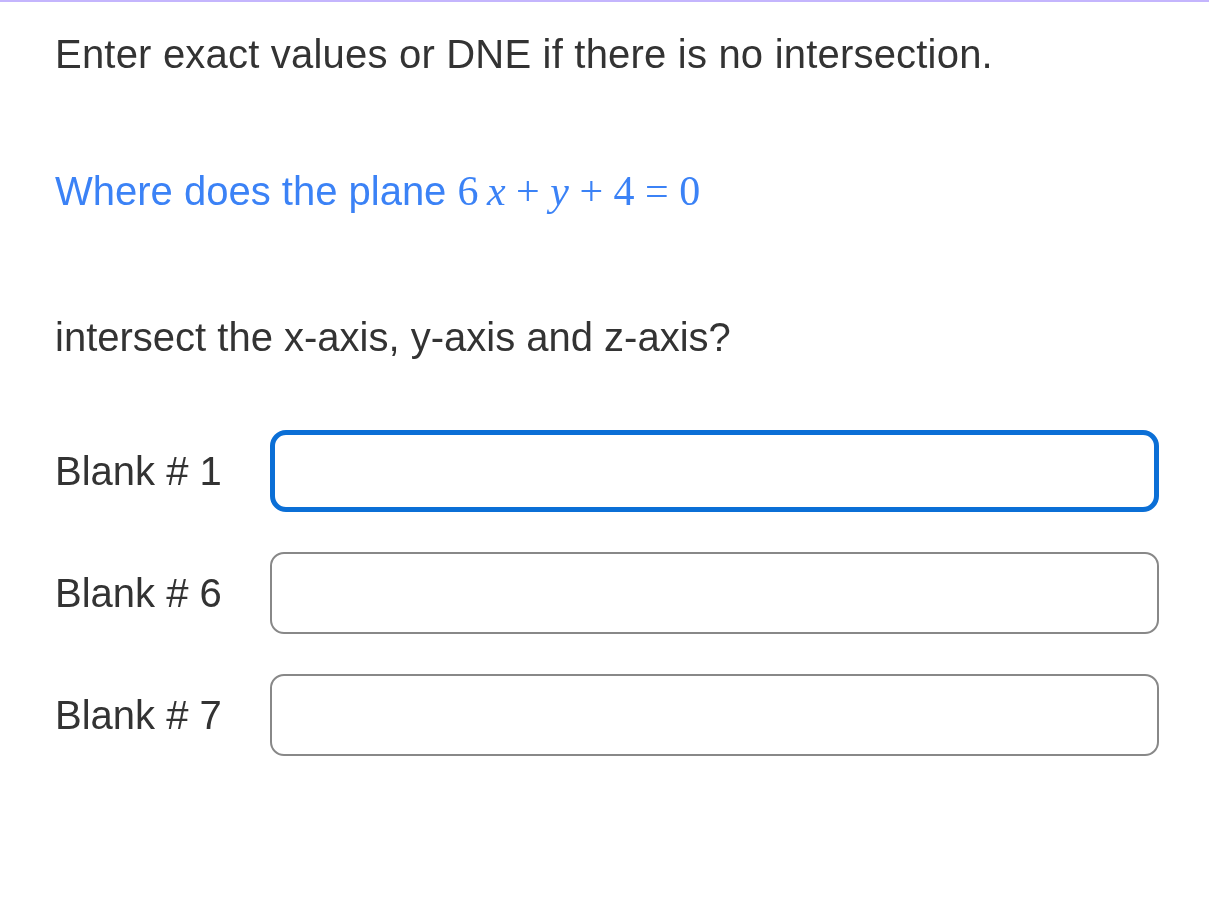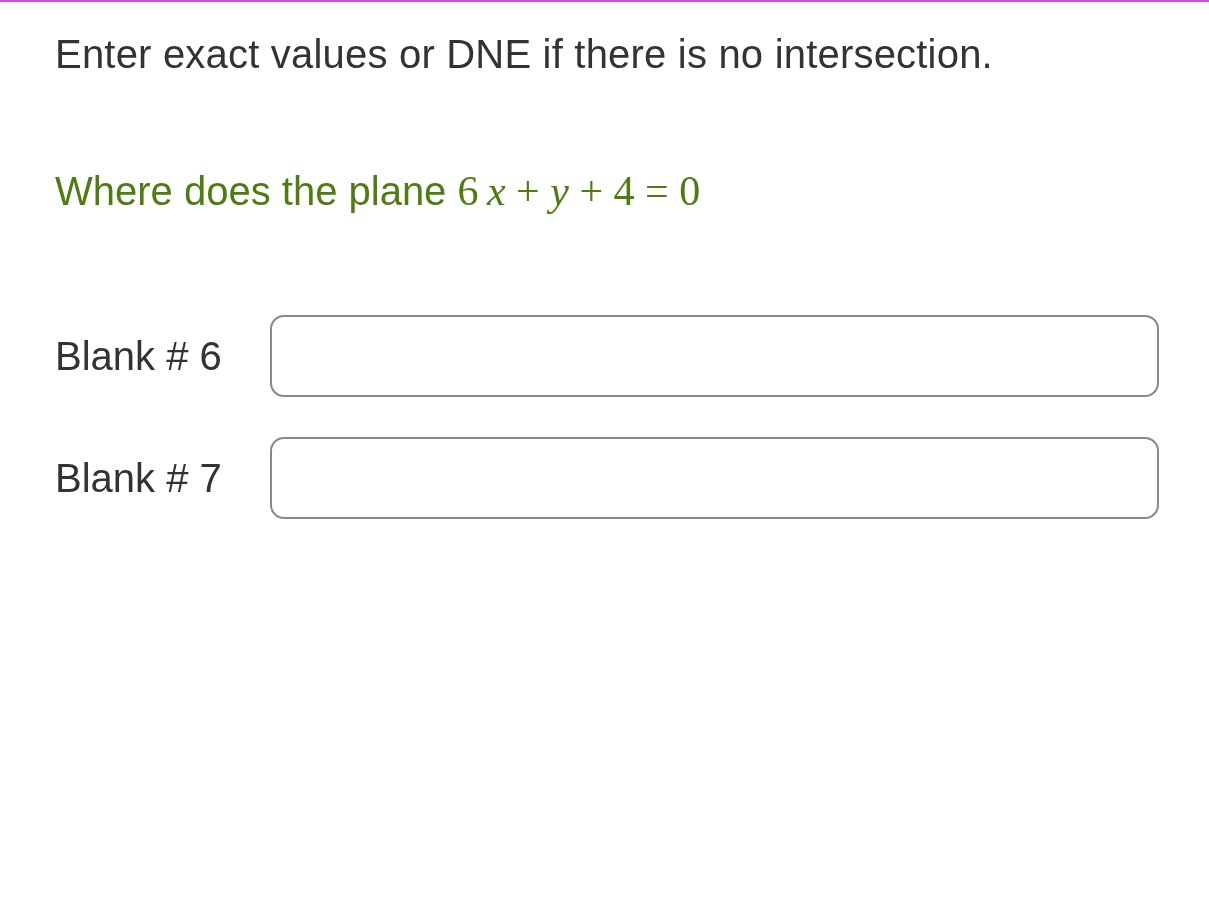--- a/index.html
+++ b/index.html
@@ -8,32 +8,32 @@
       padding: 0;
     }
     body {
       font-family: Arial, Helvetica, sans-serif;
       background: #fff;
       width: 1209px;
       height: 922px;
       padding: 0;
     }
     .container {
-      border-top: 2px solid #d946ef;
+      border-top: 2px solid #c4b5fd;
       padding: 30px 50px 0 55px;
     }
     .instruction {
       font-size: 40px;
       color: #333;
       margin-bottom: 90px;
       letter-spacing: 0.2px;
     }
     .question-line1 {
       font-size: 40px;
-      color: #4d7c0f;
+      color: #3b82f6;
       margin-bottom: 100px;
     }
     .math {
       font-family: 'Times New Roman', Times, serif;
       font-size: 42px;
     }
     .math .var {
       font-style: italic;
     }
     .question-line2 {
@@ -70,21 +70,26 @@
 </head>
 <body>
 
 <div class="container">
   <p class="instruction">Enter exact values or DNE if there is no intersection.</p>
 
   <p class="question-line1">
     <span>Where does the plane </span><span class="math"><span>6</span> <span class="var">x</span><span> + </span><span class="var">y</span><span> + </span><span>4</span><span> = </span><span>0</span></span>
   </p>
 
+  <p class="question-line2">intersect the x-axis, y-axis and z-axis?</p>
 
+  <div class="blank-row">
+    <span class="blank-label">Blank # 1</span>
+    <input type="text" class="blank-input focused" value="" style="">
+  </div>
 
   <div class="blank-row">
     <span class="blank-label">Blank # 6</span>
     <input type="text" class="blank-input" value="" style="">
   </div>
 
   <div class="blank-row">
     <span class="blank-label">Blank # 7</span>
     <input type="text" class="blank-input" value="" style="">
   </div>

